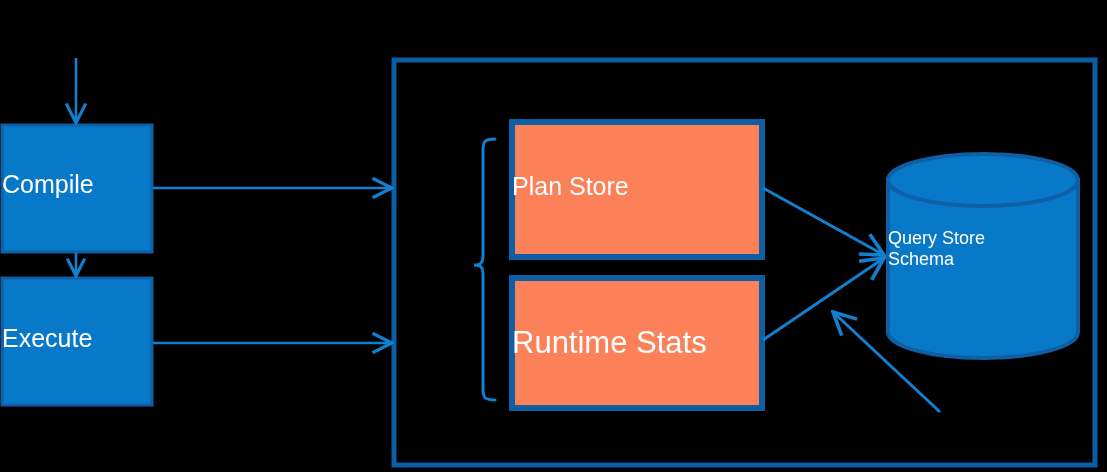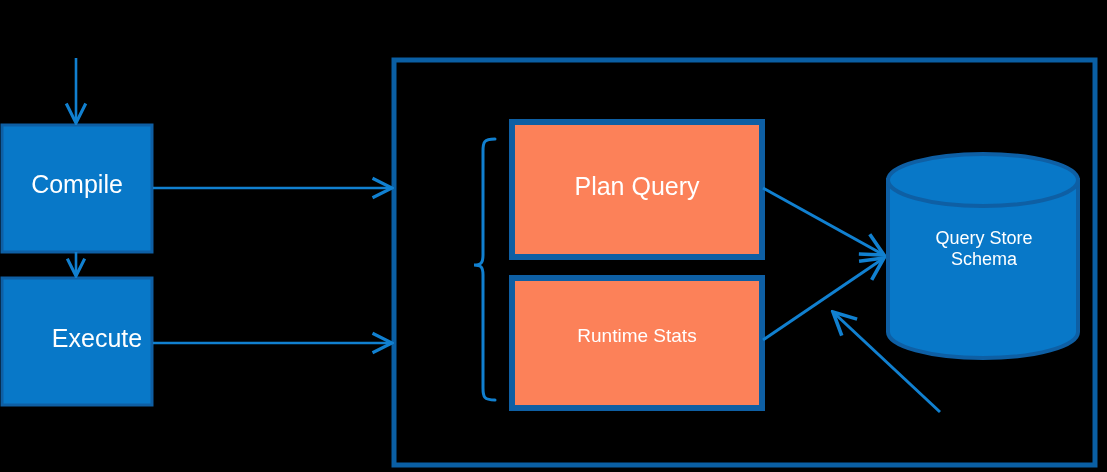--- a/index.html
+++ b/index.html
@@ -19,42 +19,40 @@
     left: 0;
     top: 0;
     width: 1107px;
     height: 472px;
   }
   .node-label {
     position: absolute;
     color: #FFFFFF;
     font-family: "Liberation Sans", sans-serif;
     font-weight: 400;
-    text-align: center;
     line-height: 1.18;
     white-space: pre-line;
     pointer-events: none;
     -webkit-font-smoothing: antialiased;
   }
   .lbl-compile {
     left: 2px;  top: 170px;  width: 150px;
     font-size: 25px;
   }
   .lbl-execute {
     left: 2px;  top: 324px;  width: 150px;
     font-size: 25px;
-    margin-left: 20px;
   }
   .lbl-plan-store {
     left: 512px; top: 172px; width: 250px;
     font-size: 25px;
   }
   .lbl-runtime-stats {
     left: 512px; top: 325px; width: 250px;
-    font-size: 19px;
+    font-size: 31px;
   }
   .lbl-query-store {
     left: 888px; top: 228px; width: 192px;
     font-size: 18px;
   }
 </style>
 </head>
 <body>
 
 <svg id="diagram-canvas" viewBox="0 0 1107 472" xmlns="http://www.w3.org/2000/svg">
@@ -108,18 +106,18 @@
              L483,388
              C483,397 484,400 495,400"></path>
   </g>
 
 </svg>
 
 <div class="node-label lbl-compile">Compile</div>
 
 <div class="node-label lbl-execute">Execute</div>
 
-<div class="node-label lbl-plan-store">Plan Query</div>
+<div class="node-label lbl-plan-store">Plan Store</div>
 
 <div class="node-label lbl-runtime-stats">Runtime Stats</div>
 
 <div class="node-label lbl-query-store">Query Store
 Schema</div>
 
 </body></html>

